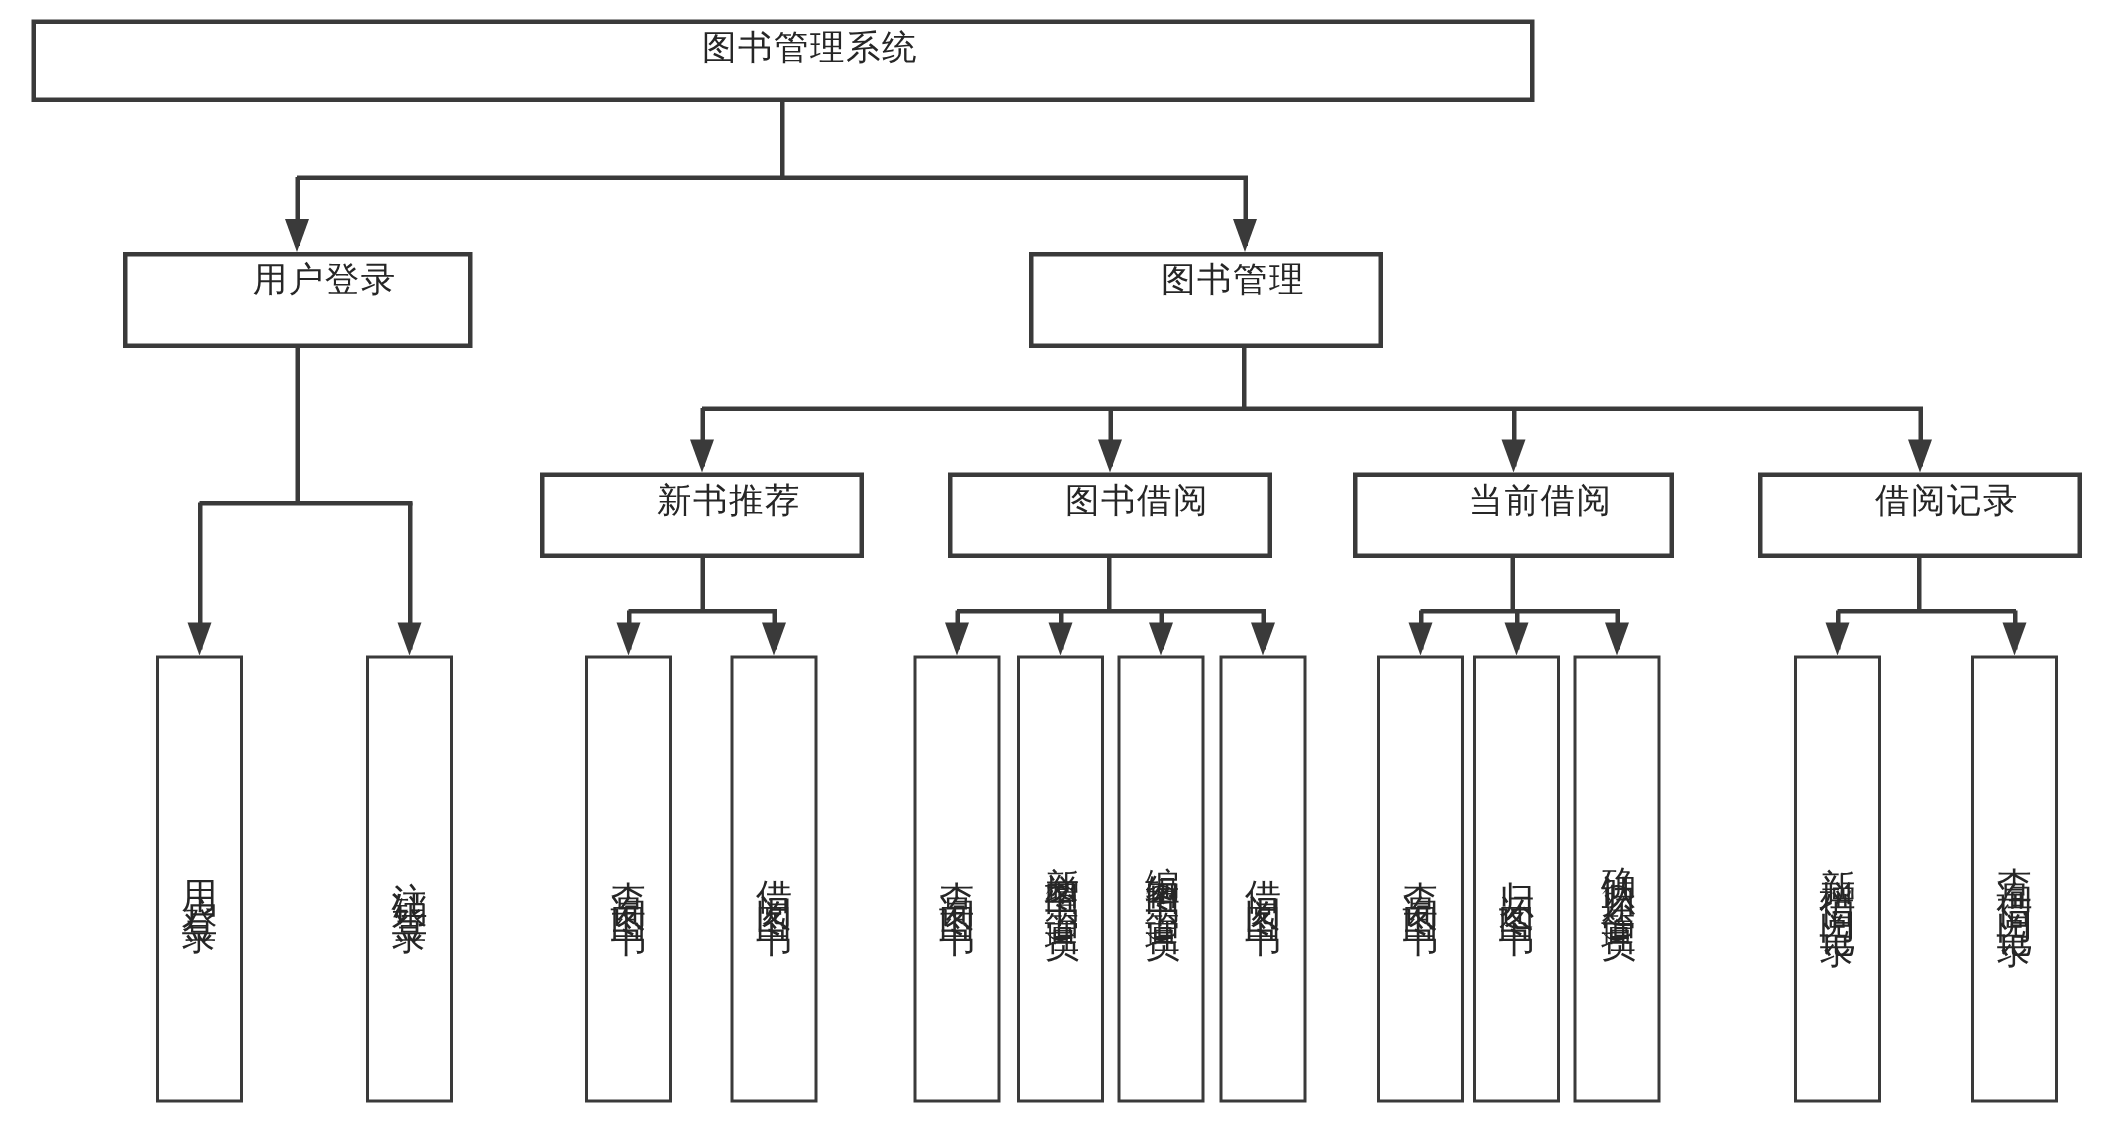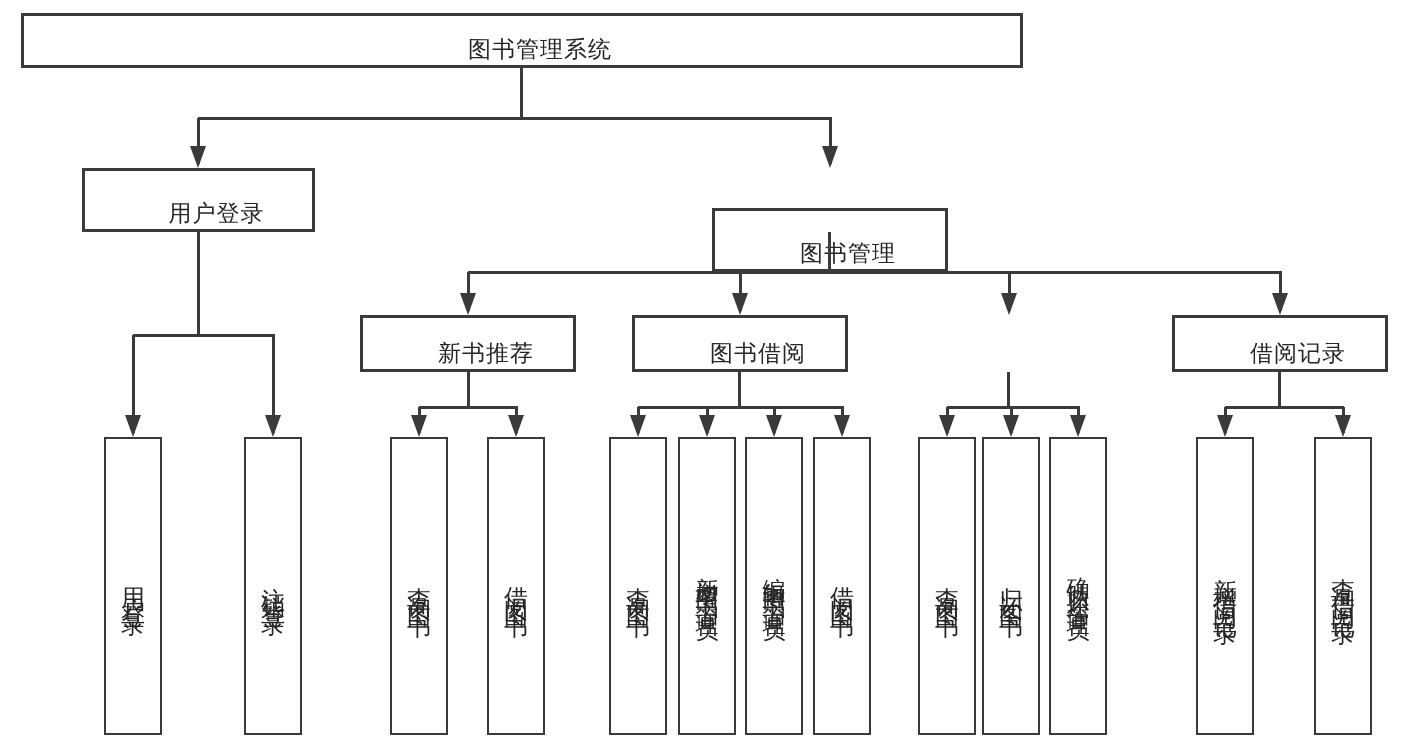--- a/index.html
+++ b/index.html
@@ -20,21 +20,21 @@
     height: 747px;
     background: var(--background);
     overflow: hidden;
   }
   
   .box {
     position: absolute;
     border: 3px solid var(--line);
     background: var(--background);
     display: flex;
-    align-items: flex-end;
+    align-items: flex-start;
     justify-content: center;
     font-size: 23px;
     letter-spacing: 1px;
     color: var(--text);
     padding-left: 36px;
   }
   
   .vbox {
     position: absolute;
     top: 437px;
@@ -109,21 +109,21 @@
     <span class="arrowhead"></span>
   </div>
   <div class="drop" style="left:822px; top:118px; height:50px;">
     <span class="shaft"></span>
     <span class="arrowhead"></span>
   </div>
 
   <div class="box" style="left:82px; top:168px; width:233px; height:64px;">
     <span>用户登录</span>
   </div>
-  <div class="box" style="left:712px; top:168px; width:236px; height:64px;margin-top:40px;">
+  <div class="box" style="left:686px; top:168px; width:236px; height:64px;">
     <span>图书管理</span>
   </div>
 
   <div class="vline" style="left:197px; top:232px; height:103px;"></div>
   <div class="hline" style="left:133px; top:334px; width:142px;"></div>
   <div class="drop" style="left:125px; top:335px; height:102px;">
     <span class="shaft"></span>
     <span class="arrowhead"></span>
   </div>
   <div class="drop" style="left:265px; top:335px; height:102px;">
@@ -149,20 +149,23 @@
     <span class="shaft"></span>
     <span class="arrowhead"></span>
   </div>
 
   <div class="box" style="left:632px; top:315px; width:216px; height:57px;">
     <span>图书借阅</span>
   </div>
   <div class="box" style="left:360px; top:315px; width:216px; height:57px;">
     <span>新书推荐</span>
   </div>
+  <div class="box" style="left:902px; top:315px; width:214px; height:57px;">
+    <span>当前借阅</span>
+  </div>
   <div class="box" style="left:1172px; top:315px; width:216px; height:57px;">
     <span>借阅记录</span>
   </div>
 
   <div class="vline" style="left:467px; top:372px; height:35px;"></div>
   <div class="hline" style="left:419px; top:406px; width:99px;"></div>
   <div class="drop" style="left:411px; top:407px; height:30px;">
     <span class="shaft"></span>
     <span class="arrowhead"></span>
   </div>

